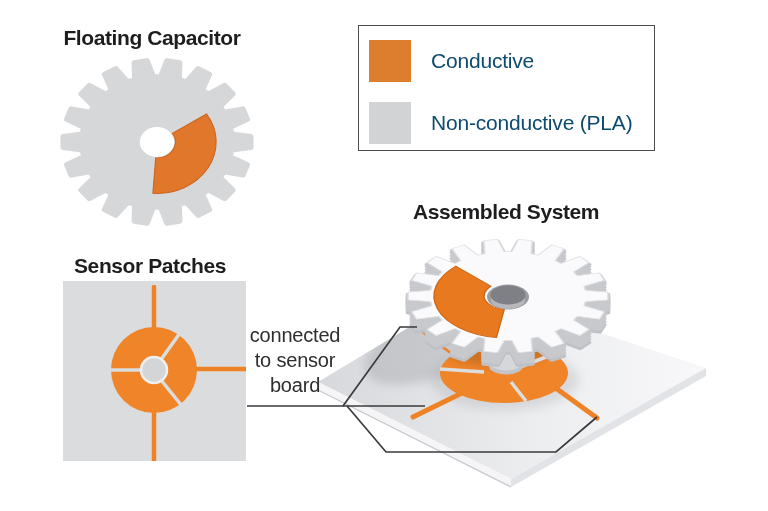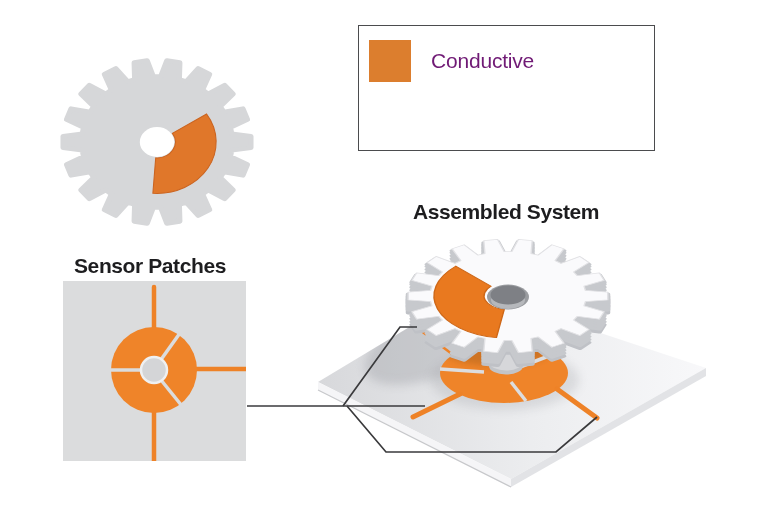--- a/index.html
+++ b/index.html
@@ -13,21 +13,21 @@
     font-size:21px;letter-spacing:-0.4px;text-align:center;white-space:nowrap;
   }
   .legend{
     position:absolute;left:358px;top:25px;width:295px;height:124px;
     background:#FFFFFF;border:1.5px solid #4B4C4E;box-sizing:content-box;
   }
   .legend-row{display:flex;align-items:center;margin:0 0 0 10px;}
   .legend-row.first{margin-top:14px;}
   .legend-row.second{margin-top:20px;}
   .swatch{width:42px;height:42px;flex:0 0 auto;}
-  .legend-label{margin-left:20px;font-size:21px;color:#701a75;letter-spacing:-0.2px;}
+  .legend-label{margin-left:20px;font-size:21px;color:#0c4a6e;letter-spacing:-0.2px;}
   .annotation{
     position:absolute;left:205px;top:323px;width:180px;text-align:center;
     font-size:20px;line-height:25px;color:#2E2E30;letter-spacing:-0.2px;
   }
 </style>
 </head>
 <body>
 
 <div class="canvas">
 
@@ -122,26 +122,36 @@
         <circle cx="0" cy="0" r="16" fill="#FFFFFF"></circle>
       </g>
 
     <g stroke="#3A3A3C" stroke-width="1.7" fill="none">
       <line x1="247" y1="406" x2="425" y2="406"></line>
       <polyline points="343,406 400,327 417,327"></polyline>
       <polyline points="347,406 386,452 556,452 597,417"></polyline>
     </g>
   </svg>
 
+  <div class="h" style="left:32px;top:26px;width:240px;">Floating Capacitor</div>
 
   <div class="h" style="left:386px;top:200px;width:240px;">Assembled System</div>
 
   <div class="h" style="left:30px;top:254px;width:240px;">Sensor Patches</div>
 
   <div class="legend">
     <div class="legend-row first">
       <div class="swatch" style="background: rgb(220, 126, 46);"></div>
       <span class="legend-label">Conductive</span>
     </div>
+    <div class="legend-row second">
+      <div class="swatch" style="background: rgb(210, 211, 213);"></div>
+      <span class="legend-label">Non-conductive (PLA)</span>
+    </div>
   </div>
 
+  <div class="annotation">
+    <div>connected</div>
+    <div>to sensor</div>
+    <div>board</div>
+  </div>
 
 </div>
 
 </body></html>

